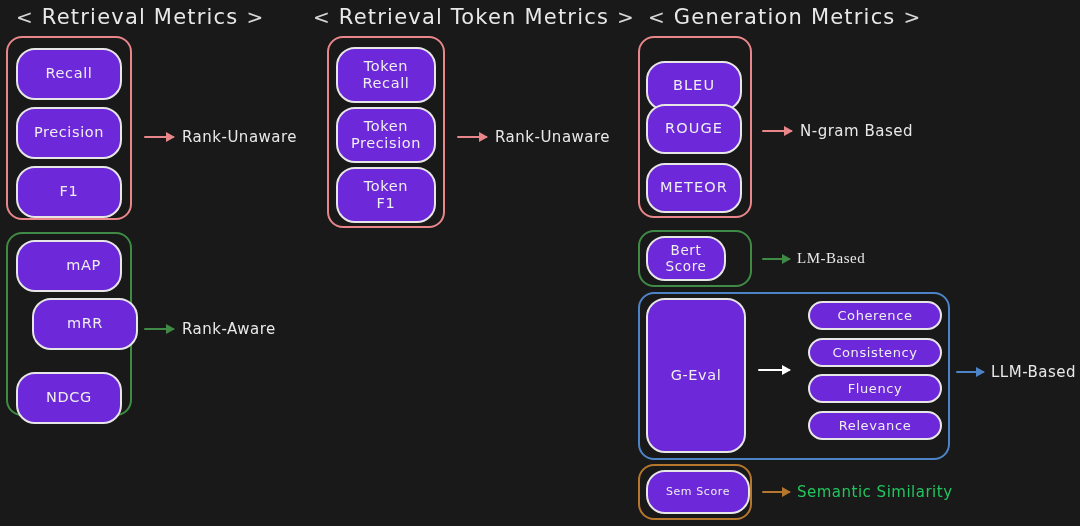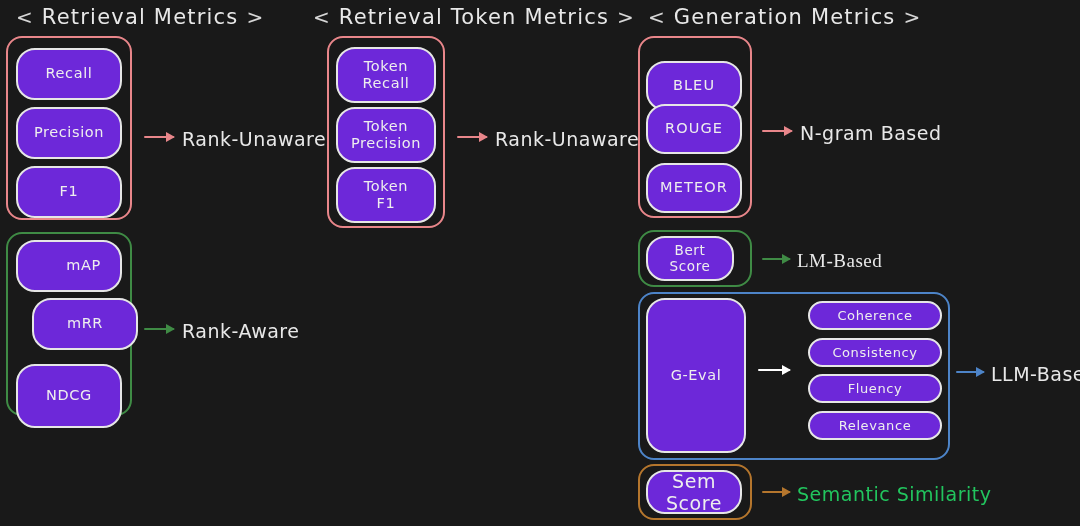--- a/index.html
+++ b/index.html
@@ -61,21 +61,21 @@
     right:-1px;top:50%;
     width:0;height:0;
     border-top:5px solid transparent;
     border-bottom:5px solid transparent;
     border-left:9px solid currentColor;
     transform:translateY(-50%);
   }
 
   .cat-label{
     position:absolute;
-    font-size:19px;
+    font-size:15px;
     letter-spacing:.5px;
     white-space:nowrap;
     font-family:"DejaVu Sans", sans-serif;
   }
 </style>
 </head>
 <body>
 
 <div id="canvas">
 
@@ -101,21 +101,21 @@
   <div class="cat-label" style="left:182px;top:128px;color:#e8e8e8;">Rank-Unaware</div>
 
   <div class="group" style="left:6px;top:232px;width:126px;height:184px;border-color:#3f8b45;"></div>
 
   <div class="node" style="left:16px;top:240px;width:106px;height:52px;padding-left:33px;">
     <span>mAP</span>
   </div>
   <div class="node" style="left:16px;top:298px;width:106px;height:52px;margin-left:16px;">
     <span>mRR</span>
   </div>
-  <div class="node" style="left:16px;top:364px;width:106px;height:64px;">
+  <div class="node" style="left:16px;top:372px;width:106px;height:52px;">
     <span>NDCG</span>
   </div>
 
   <div class="arrow" style="left:144px;top:328px;width:30px;background:#3f8b45;color:#3f8b45;"></div>
   <div class="cat-label" style="left:182px;top:320px;color:#e8e8e8;">Rank-Aware</div>
 
   <div class="col-title" style="left:313px;top:5px;">
     <span class="ang">&lt;</span>
     <span>Retrieval Token Metrics</span>
     <span class="ang">&gt;</span>
@@ -161,21 +161,21 @@
   </div>
   <div class="node caps" style="left:646px;top:163px;width:96px;height:50px;">
     <span>METEOR</span>
   </div>
 
   <div class="arrow" style="left:762px;top:130px;width:30px;background:#e8868a;color:#e8868a;"></div>
   <div class="cat-label" style="left:800px;top:122px;color:#e8e8e8;">N-gram Based</div>
 
   <div class="group" style="left:638px;top:230px;width:114px;height:57px;border-color:#3f8b45;"></div>
 
-  <div class="node" style="left:646px;top:236px;width:88px;height:45px;font-size:13.5px;">
+  <div class="node" style="left:646px;top:236px;width:80px;height:45px;font-size:13.5px;">
     <span>Bert Score</span>
   </div>
 
   <div class="arrow" style="left:762px;top:258px;width:28px;background:#3f8b45;color:#3f8b45;"></div>
   <div class="cat-label" style="left:797px;top:250px;color:#e8e8e8;font-family:Liberation Serif, serif;">LM-Based</div>
 
   <div class="group" style="left:638px;top:292px;width:312px;height:168px;border-color:#4d84c8;"></div>
 
   <div class="node" style="left:646px;top:298px;width:100px;height:155px;">
     <span>G-Eval</span>
@@ -194,20 +194,20 @@
   </div>
   <div class="node" style="left:808px;top:411px;width:134px;height:29px;font-size:13px;">
     <span>Relevance</span>
   </div>
 
   <div class="arrow" style="left:956px;top:371px;width:28px;background:#4d84c8;color:#4d84c8;"></div>
   <div class="cat-label" style="left:991px;top:363px;color:#e8e8e8;">LLM-Based</div>
 
   <div class="group" style="left:638px;top:464px;width:114px;height:56px;border-color:#b5762d;"></div>
 
-  <div class="node" style="left:646px;top:470px;width:96px;height:44px;font-size:19px;">
+  <div class="node" style="left:646px;top:470px;width:104px;height:44px;font-size:11px;">
     <span>Sem Score</span>
   </div>
 
   <div class="arrow" style="left:762px;top:491px;width:28px;background:#b5762d;color:#b5762d;"></div>
   <div class="cat-label" style="left:797px;top:483px;color:#22c55e;">Semantic Similarity</div>
 
 </div>
 
 </body></html>

